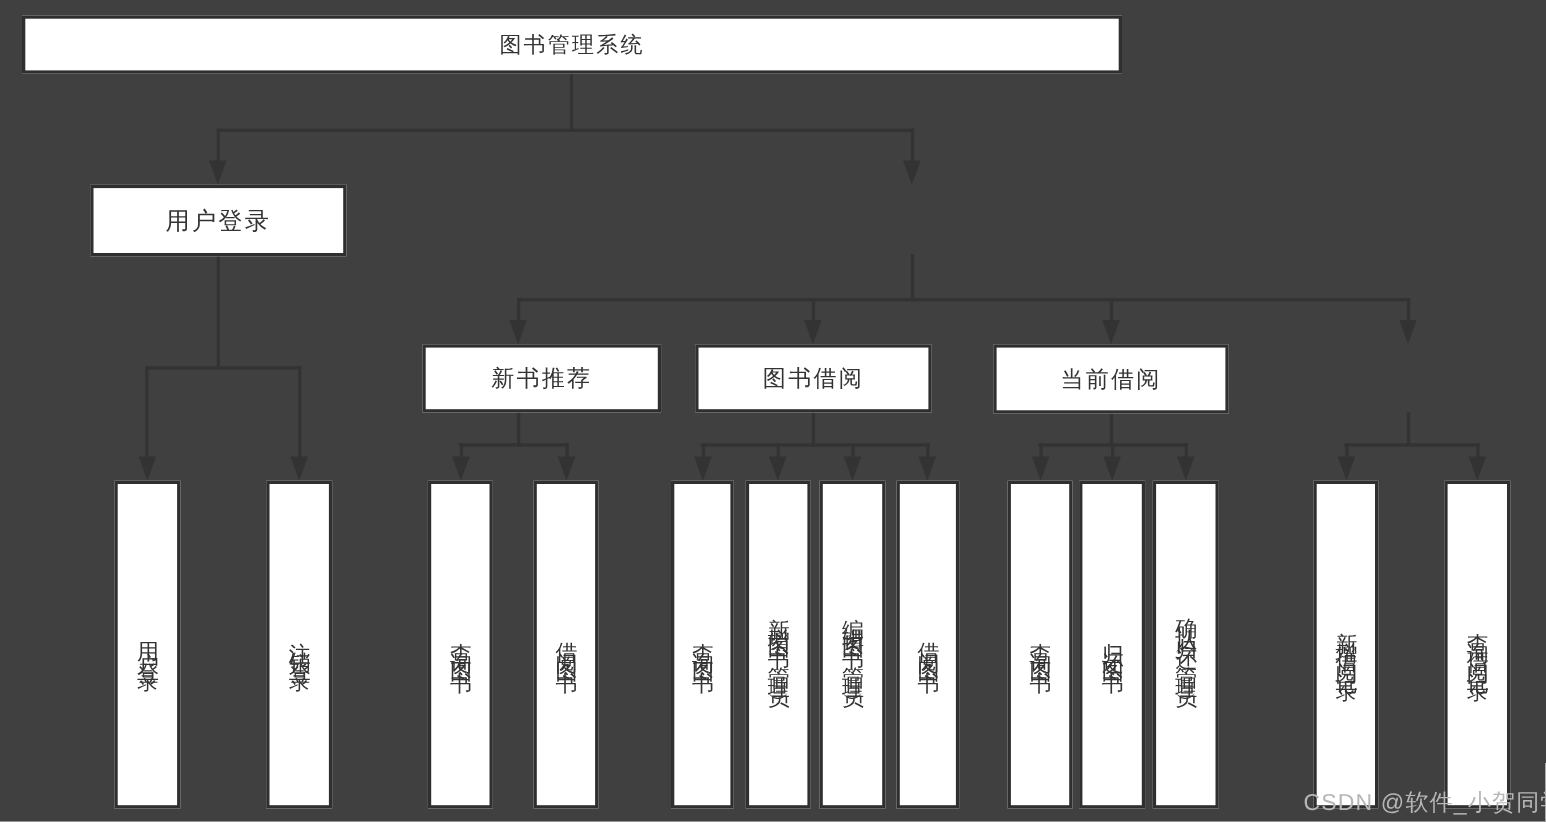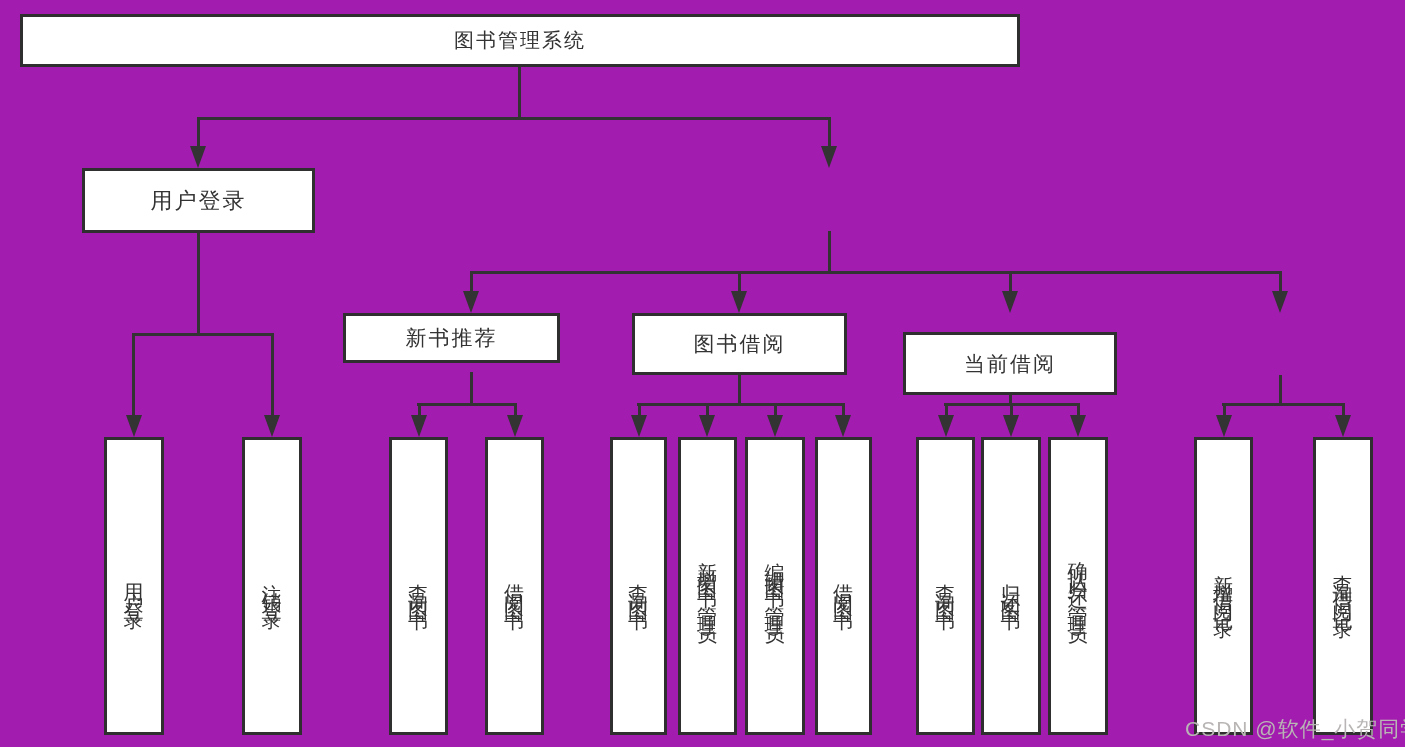--- a/index.html
+++ b/index.html
@@ -1,18 +1,18 @@
 <!DOCTYPE html>
 <html><head>
 <meta charset="utf-8">
 <style>
   html,body{margin:0;padding:0;background:#ffffff;}
   *{box-sizing:border-box;}
   .canvas{
-    position:relative;width:1405px;height:747px;background:#a21caf;overflow:hidden;
+    position:relative;width:1405px;height:747px;background:#404040;overflow:hidden;
     font-family:"Liberation Sans",sans-serif;color:#333333;
   }
   .box{
     position:absolute;border:3px solid #2f2f2f;background:#ffffff;
     display:flex;align-items:center;justify-content:center;
     font-size:20px;letter-spacing:2px;color:#333333;z-index:2;
   }
   .box.l2{font-size:22px;}
   .box.l3{font-size:21px;}
   .leaf{
@@ -66,27 +66,27 @@
   <div class="hline" style="left:470px;top:271px;width:812px;"></div>
   <div class="vline" style="left:470px;top:271px;height:24px;"></div>
   <div class="arrow" style="left:463px;top:291px;"></div>
   <div class="vline" style="left:738px;top:271px;height:24px;"></div>
   <div class="arrow" style="left:731px;top:291px;"></div>
   <div class="vline" style="left:1009px;top:271px;height:24px;"></div>
   <div class="arrow" style="left:1002px;top:291px;"></div>
   <div class="vline" style="left:1279px;top:271px;height:24px;"></div>
   <div class="arrow" style="left:1272px;top:291px;"></div>
 
-  <div class="box l3" style="left:343px;top:313px;width:217px;height:50px;">
+  <div class="box l3" style="left:384px;top:313px;width:217px;height:62px;">
     <span>新书推荐</span>
   </div>
   <div class="box l3" style="left:632px;top:313px;width:215px;height:62px;">
     <span>图书借阅</span>
   </div>
-  <div class="box l3" style="left:903px;top:313px;width:214px;height:63px;margin-top:19px;">
+  <div class="box l3" style="left:903px;top:313px;width:214px;height:63px;">
     <span>当前借阅</span>
   </div>
 
   <div class="vline" style="left:470px;top:372px;height:34px;"></div>
   <div class="hline" style="left:417px;top:403px;width:100px;"></div>
   <div class="vline" style="left:418px;top:403px;height:16px;"></div>
   <div class="arrow" style="left:411px;top:415px;"></div>
   <div class="vline" style="left:514px;top:403px;height:16px;"></div>
   <div class="arrow" style="left:507px;top:415px;"></div>
 

